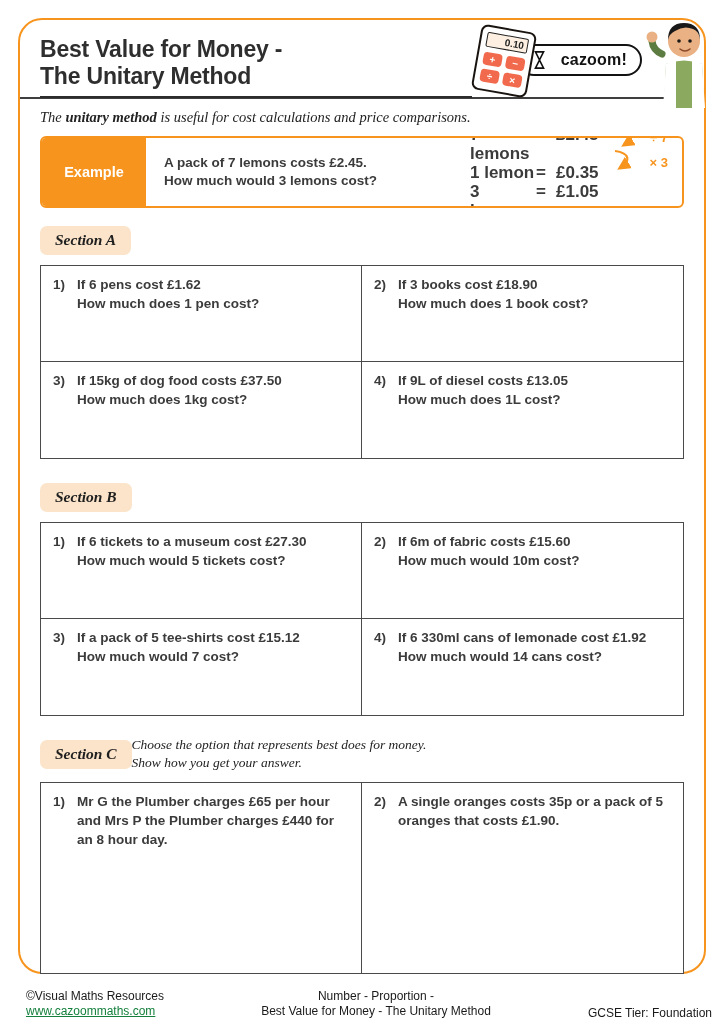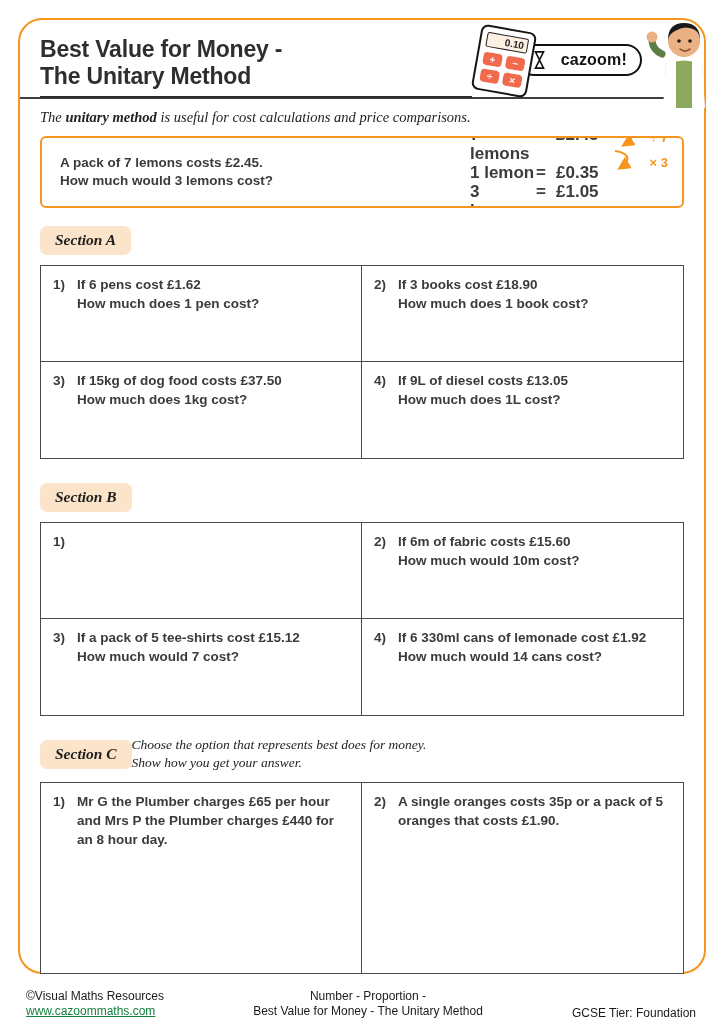--- a/index.html
+++ b/index.html
@@ -67,21 +67,21 @@
            grid-template-columns:1fr 1fr; background:#fff; }
   .rows2 { grid-auto-rows:96px; }
   .rows1 { grid-auto-rows:190px; }
   .qcell { padding:10px 12px; display:flex; gap:8px; align-items:flex-start;
            font-size:13.5px; font-weight:bold; color:#3b3b3b; line-height:1.4; }
   .br { border-right:1.5px solid #4a4a4a; }
   .bb { border-bottom:1.5px solid #4a4a4a; }
   .qnum { flex:0 0 16px; }
 
   
-  .footer { position:absolute; left:26px; right:28px; bottom:4px; display:flex;
+  .footer { position:absolute; left:26px; right:12px; bottom:4px; display:flex;
             justify-content:space-between; align-items:flex-end; font-size:12px; color:#1a1a1a; }
   .f-left { line-height:1.3; }
   .f-link { color:#15803d; text-decoration:underline; cursor:pointer; }
   .f-center { text-align:center; line-height:1.3; }
   .f-right { text-align:right; }
 </style>
 </head>
 <body>
 
 <div class="page">
@@ -131,20 +131,21 @@
         <path d="M34 31 Q39 35 44 31" stroke="#8a4a2a" stroke-width="1.6" fill="none" stroke-linecap="round"></path>
         <path d="M20 46 Q38 39 56 46 L58 90 L18 90 Z" fill="#8ba95f"></path>
         <path d="M20 46 L30 41 L30 90 L17 90 Z" fill="#ffffff"></path>
         <path d="M56 46 L46 41 L46 90 L59 90 Z" fill="#ffffff"></path>
       </svg>
     </div>
 
     <p class="intro"><span>The </span><b><i>unitary method</i></b><span> is useful for cost calculations and price comparisons.</span></p>
 
     <div class="example">
+      <div class="ex-label">Example</div>
       <div class="ex-content">
         <div class="ex-q">
           <span>A pack of 7 lemons costs £2.45.</span><br>
           <span>How much would 3 lemons cost?</span>
         </div>
         <div class="ex-working">
           <div class="ex-row">
             <span>7 lemons</span>
             <span>=</span>
             <span>£2.45</span>
@@ -190,20 +191,21 @@
         <span class="qnum">4)</span>
         <span><span>If 9L of diesel costs £13.05</span><br><span>How much does 1L cost?</span></span>
       </div>
     </div>
 
     <div class="sec-head mt-b">Section B</div>
 
     <div class="qgrid rows2">
       <div class="qcell br bb">
         <span class="qnum">1)</span>
+        <span><span>If 6 tickets to a museum cost £27.30</span><br><span>How much would 5 tickets cost?</span></span>
       </div>
       <div class="qcell bb">
         <span class="qnum">2)</span>
         <span><span>If 6m of fabric costs £15.60</span><br><span>How much would 10m cost?</span></span>
       </div>
       <div class="qcell br">
         <span class="qnum">3)</span>
         <span><span>If a pack of 5 tee-shirts cost £15.12</span><br><span>How much would 7 cost?</span></span>
       </div>
       <div class="qcell">

